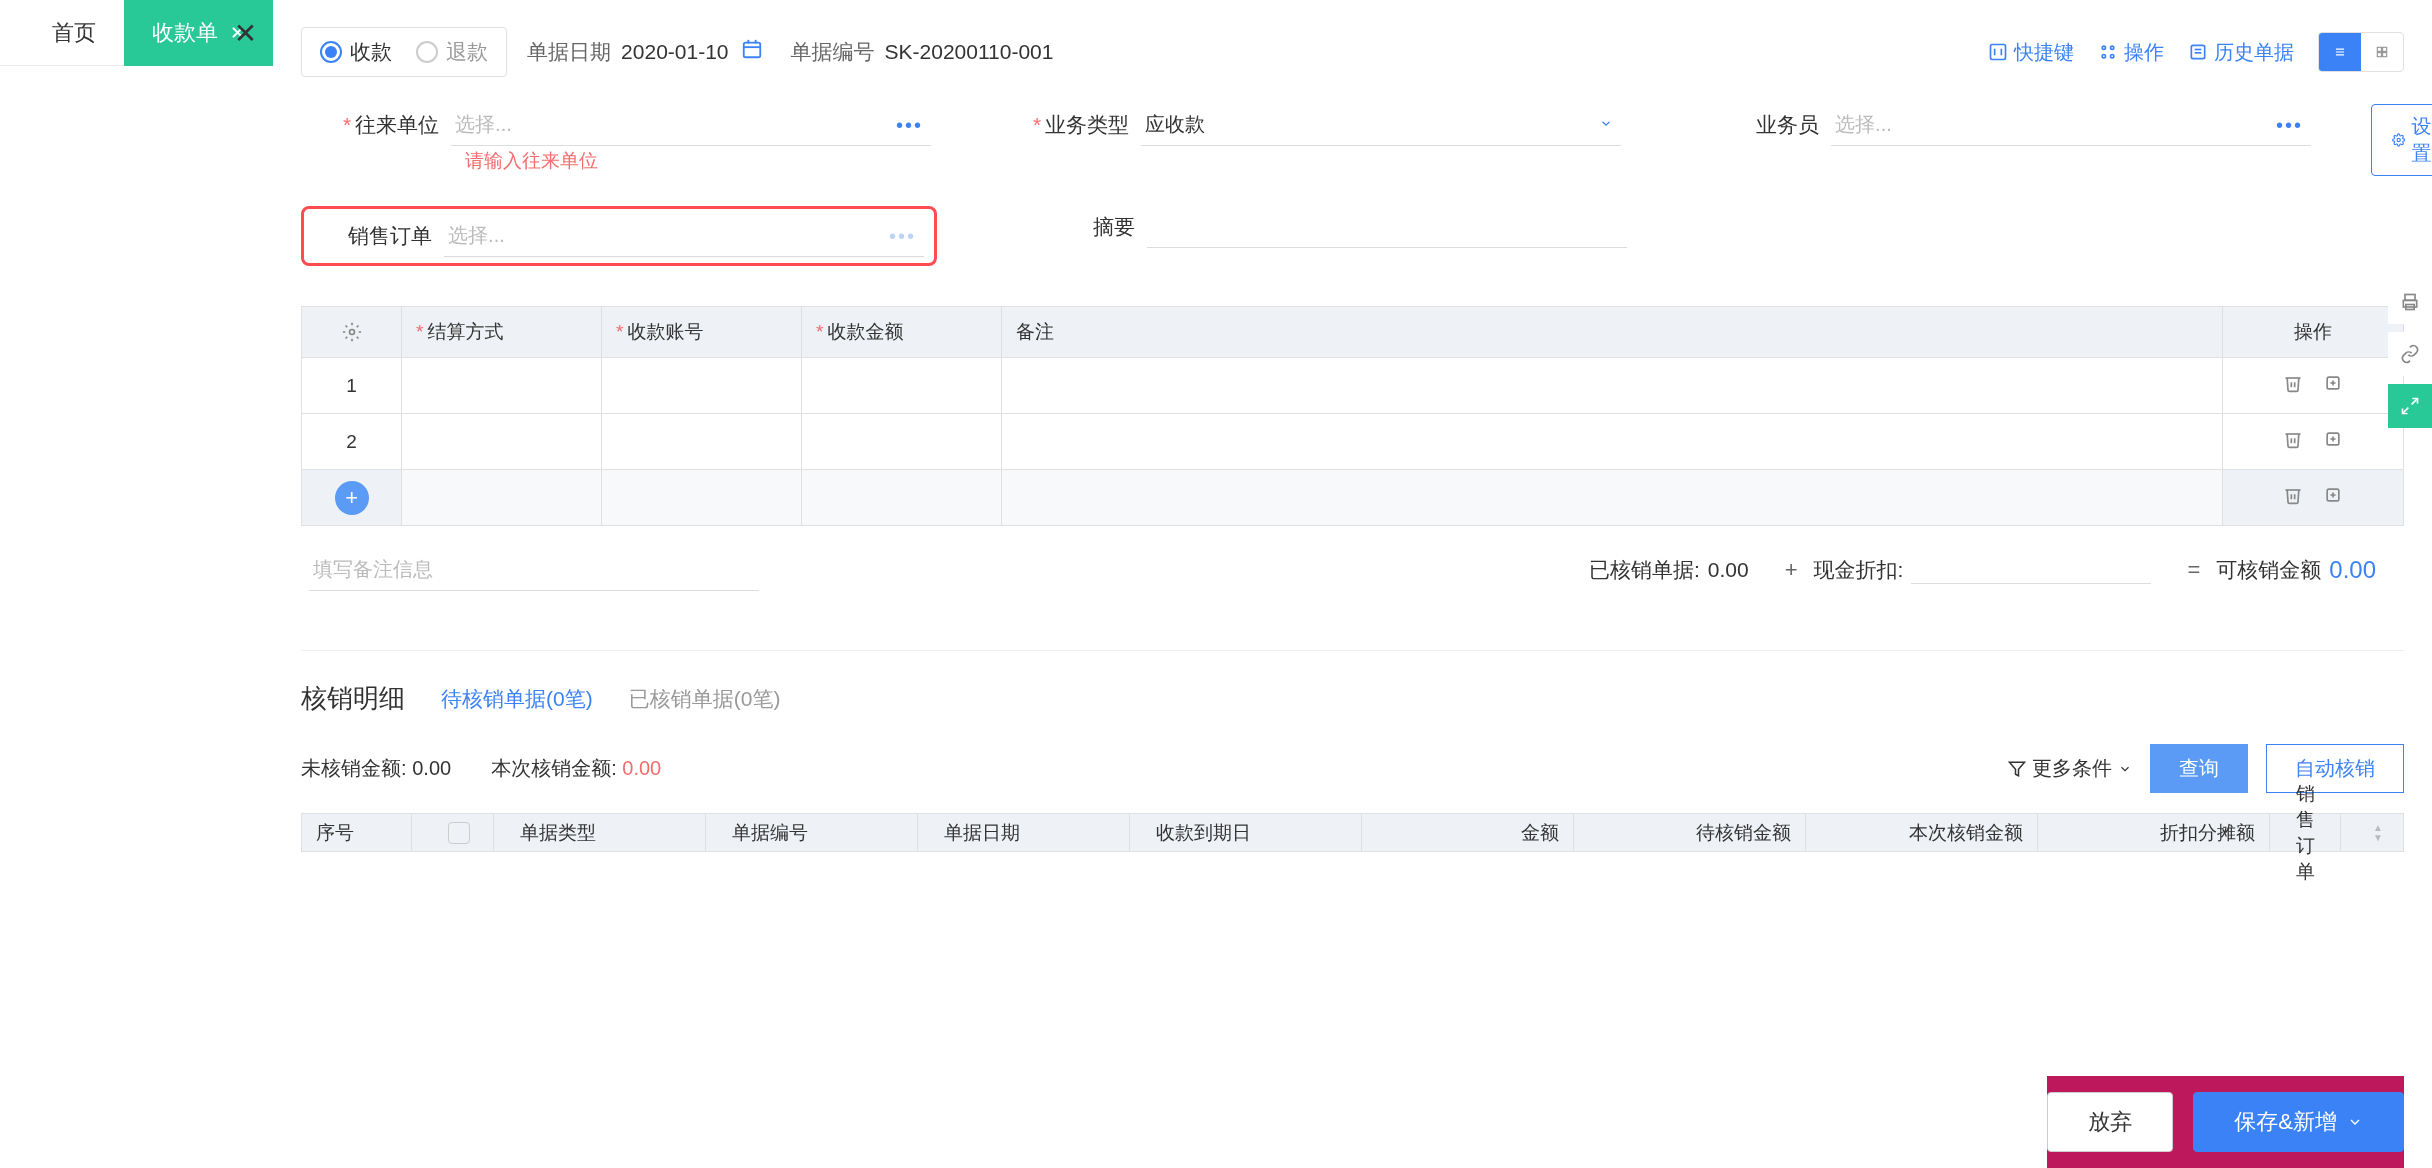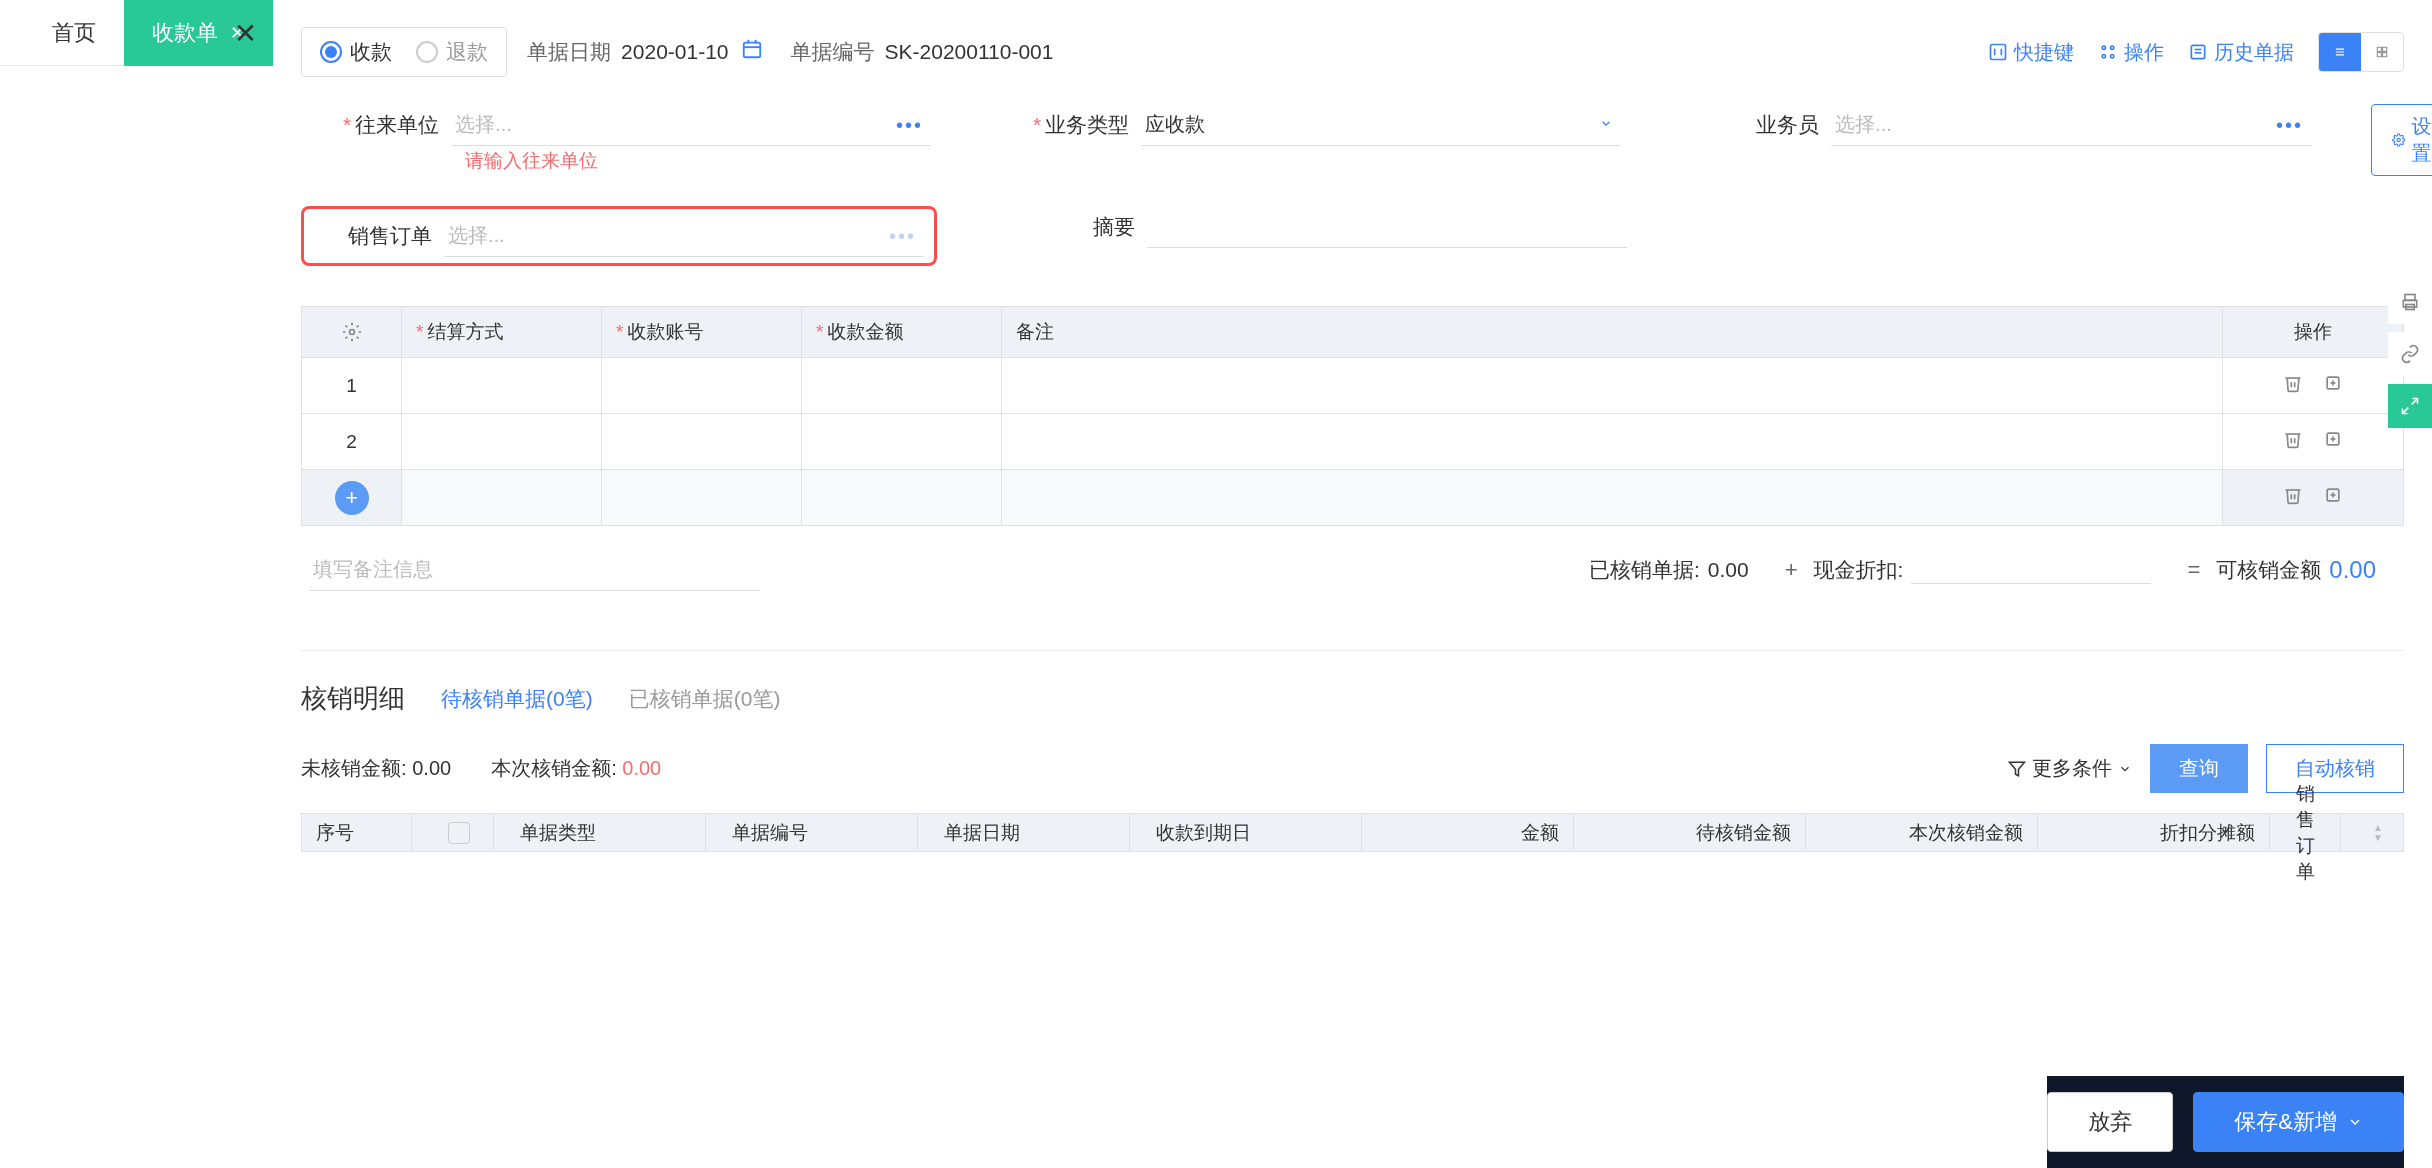--- a/index.html
+++ b/index.html
@@ -119,21 +119,21 @@
     .wo-col-amt { width: 200px; justify-content: flex-end; }
     .wo-col-pending { width: 220px; justify-content: flex-end; }
     .wo-col-current { width: 220px; justify-content: flex-end; }
     .wo-col-discount { width: 220px; justify-content: flex-end; }
     .wo-col-order { flex: 1; }
     .wo-col-sort { width: 50px; justify-content: center; }
     .checkbox { width: 22px; height: 22px; border: 1px solid #ccc; border-radius: 4px; }
     .sort-arrows { display: flex; flex-direction: column; font-size: 10px; color: #bbb; line-height: 1; }
     
     
-    .bottom-bar { position: absolute; bottom: 0; right: 28px; display: flex; gap: 20px; padding: 16px 0; background: #0f172a; }
+    .bottom-bar { position: absolute; bottom: 0; right: 28px; display: flex; gap: 20px; padding: 16px 0; background: #be185d; }
     .bottom-btn { padding: 14px 40px; border-radius: 4px; font-size: 22px; cursor: pointer; border: 1px solid; display: flex; align-items: center; gap: 10px; }
     .bottom-btn.cancel { background: #fff; border-color: #ccc; color: #333; }
     .bottom-btn.primary { background: #3b82f6; border-color: #3b82f6; color: #fff; }
     
     
     .side-toolbar { position: absolute; right: 0; top: 280px; display: flex; flex-direction: column; gap: 8px; }
     .side-btn { width: 44px; height: 44px; display: flex; align-items: center; justify-content: center; background: #fff; color: #888; cursor: pointer; font-size: 20px; }
     .side-btn.active { background: #28c997; color: #fff; }
     
     svg { width: 1em; height: 1em; }

